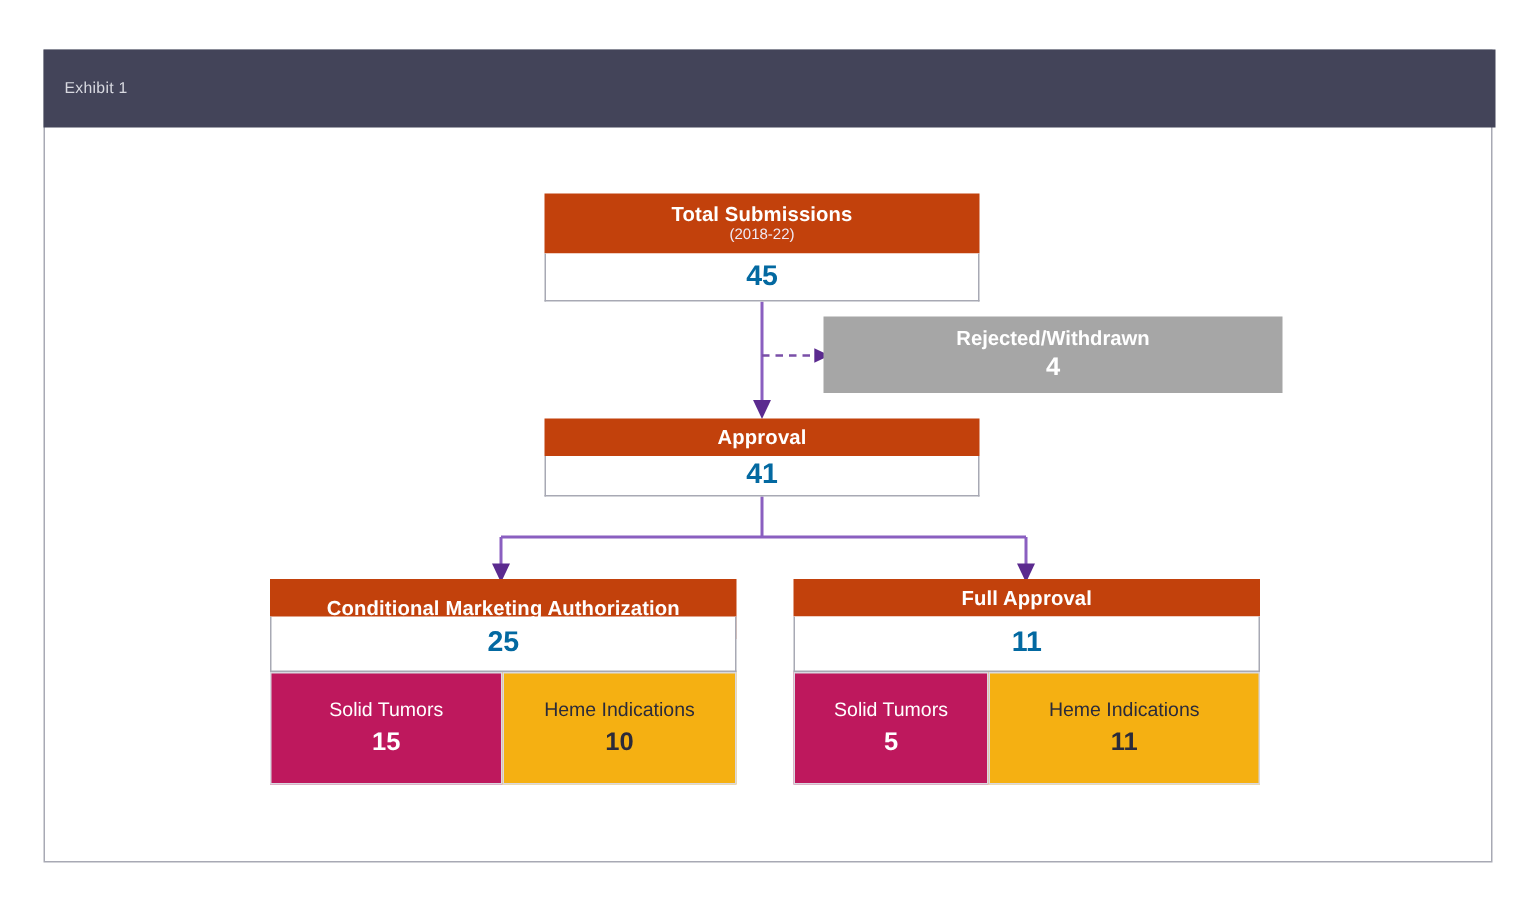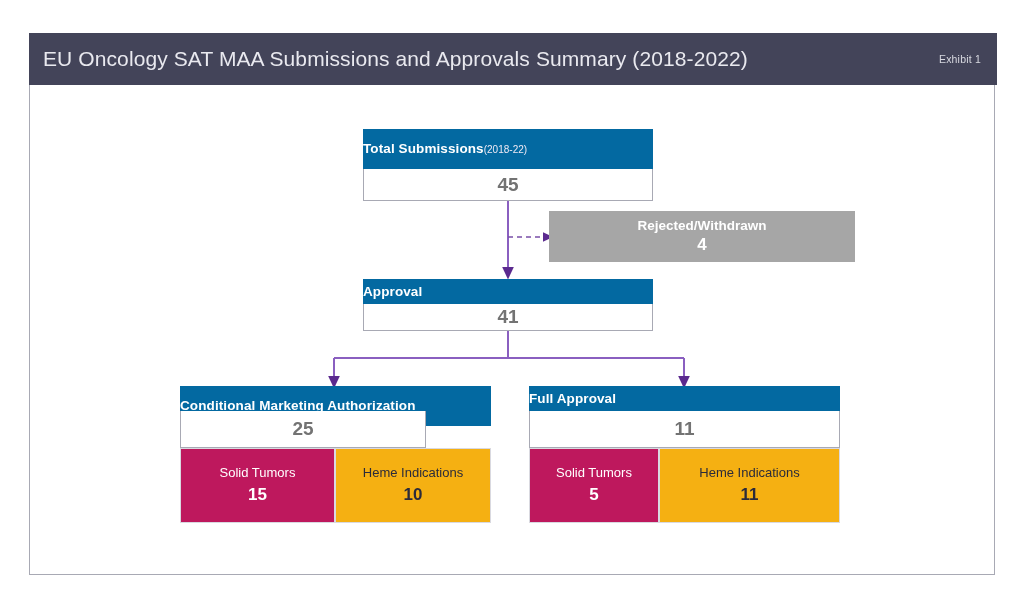--- a/index.html
+++ b/index.html
@@ -65,25 +65,27 @@
     height: 615px;
     pointer-events: none;
   }
 
   .node {
     position: absolute;
     box-sizing: border-box;
   }
 
   .node-head {
-    background: #0369a1;
+    background: #c2410c;
     color: #ffffff;
     text-align: center;
     display: flex;
-    align-items: center;
+    flex-direction: column;
+    align-items: center;
+    justify-content: center;
     box-sizing: border-box;
   }
   .node-head .title {
     font-size: 13.5px;
     font-weight: bold;
     letter-spacing: 0.1px;
     line-height: 1.15;
     white-space: nowrap;
   }
   .node-head .subtitle {
@@ -91,21 +93,21 @@
     font-weight: 400;
     line-height: 1.2;
     margin-top: 1px;
     color: #efe9f4;
   }
 
   .node-value {
     background: #ffffff;
     border: 1px solid #a8a9b4;
     border-top: none;
-    color: #737373;
+    color: #0369a1;
     font-size: 19px;
     font-weight: bold;
     display: flex;
     align-items: center;
     justify-content: center;
     box-sizing: border-box;
   }
 
   
   .node-grey {
@@ -164,21 +166,20 @@
     background: #f5b012;
     color: #2b2b3a;
   }
 </style>
 </head>
 <body>
 
 <div id="card">
 
   <div id="header-bar">
-    <div id="page-title">EU Oncology SAT MAA Submissions and Approvals Summary (2018-2022)</div>
     <div id="exhibit-label">Exhibit 1</div>
   </div>
 
 </div>
 
 <svg id="diagram" viewBox="0 0 1024 615" xmlns="http://www.w3.org/2000/svg">
   <defs>
     <marker id="arrow-solid" markerWidth="7" markerHeight="7" refX="3.2" refY="3" orient="auto" markerUnits="strokeWidth">
       <path d="M0,0 L6.4,3 L0,6 z" fill="#5b2a8f"></path>
     </marker>
@@ -209,21 +210,21 @@
 </div>
 
 <div class="node node-head" style="left:363px; top:279px; width:290px; height:25px;">
   <div class="title">Approval</div>
 </div>
 <div class="node node-value" style="left:363px; top:304px; width:290px; height:27px;">41</div>
 
 <div class="node node-head" style="left:180px; top:386px; width:311px; height:40px;">
   <div class="title">Conditional Marketing Authorization</div>
 </div>
-<div class="node node-value" style="left:180px; top:411px; width:246px; height:37px;">25</div>
+<div class="node node-value" style="left:180px; top:411px; width:311px; height:37px;">25</div>
 <div class="split-row" style="left:180px; top:448px; width:311px; height:75px;">
   <div class="split-cell cell-solid" style="width:155px; height:75px;">
     <div class="label">Solid Tumors</div>
     <div class="value">15</div>
   </div>
   <div class="split-cell cell-heme" style="width:156px; height:75px;">
     <div class="label">Heme Indications</div>
     <div class="value">10</div>
   </div>
 </div>

